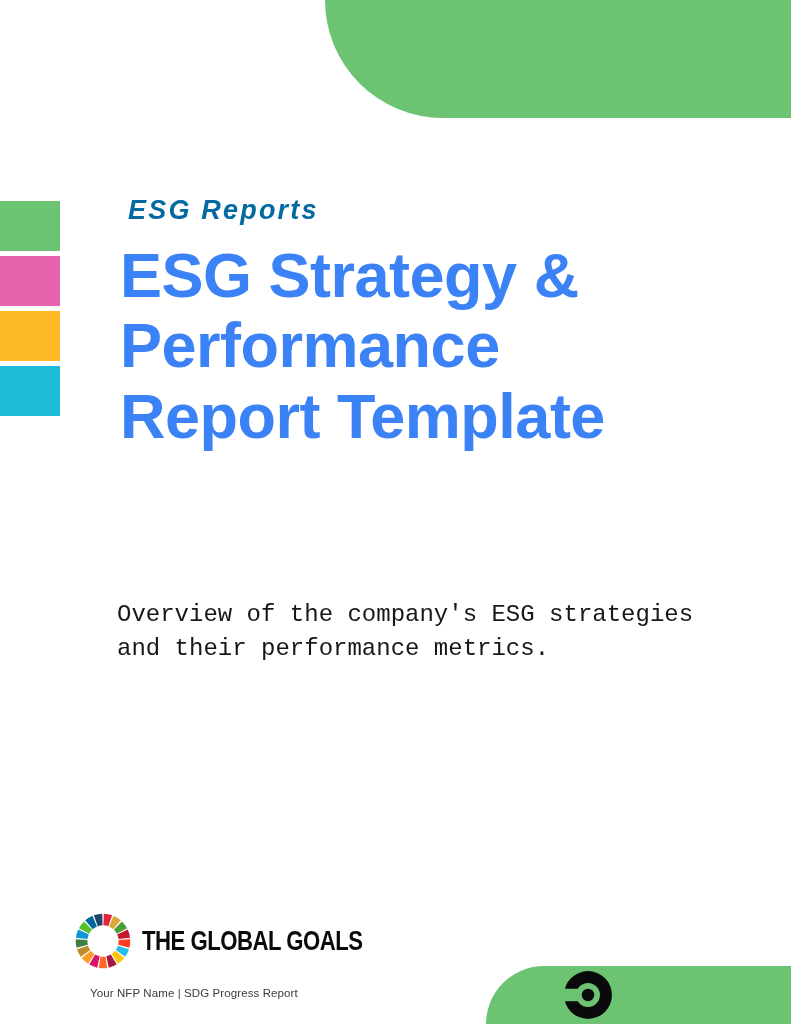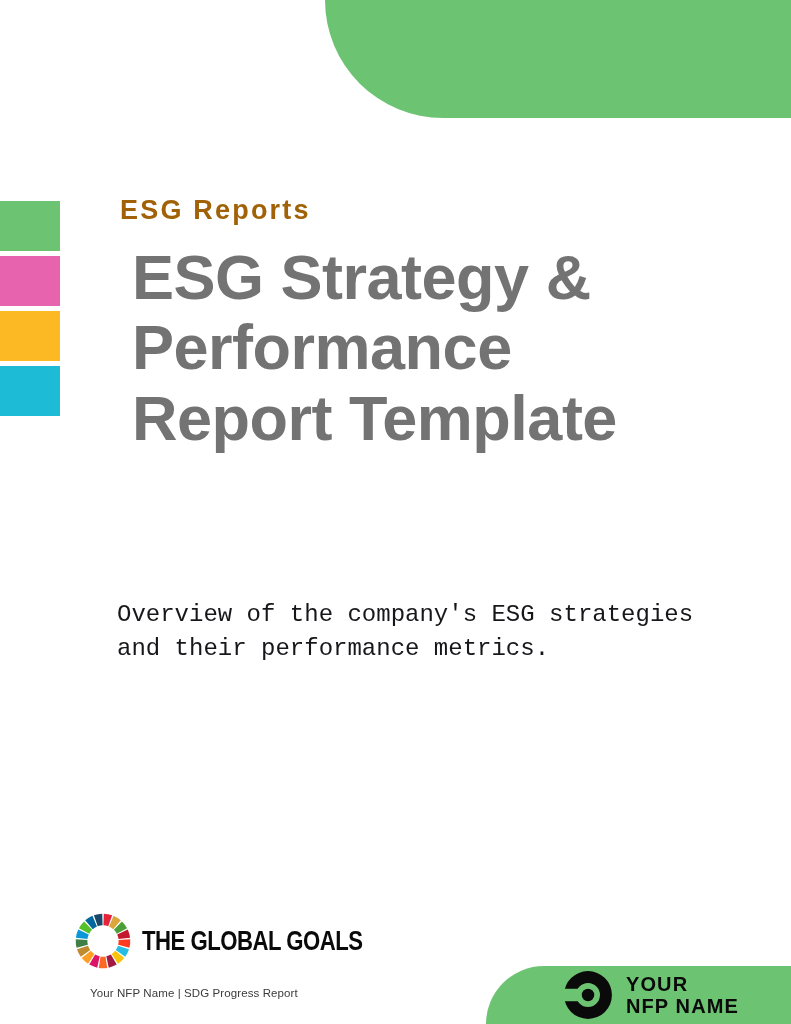--- a/index.html
+++ b/index.html
@@ -53,31 +53,32 @@
   .content {
     position: absolute;
     left: 116px;
     top: 196px;
     width: 600px;
   }
   .eyebrow {
     font-size: 27px;
     font-weight: 700;
     letter-spacing: 2.2px;
-    color: #a16207;
-    margin: 0 0 14px 4px;
+    color: #0369a1;
+    margin: 0 0 14px 12px;
     line-height: 1.1;
+    font-style: italic;
   }
   .title {
     font-size: 63px;
     font-weight: 800;
-    color: #737373;
+    color: #3b82f6;
     line-height: 1.12;
     letter-spacing: -0.5px;
-    margin: 16px;
+    margin: 4px;
     max-width: 600px;
   }
 
   .subtitle {
     position: absolute;
     left: 117px;
     top: 598px;
     width: 590px;
     font-family: Liberation Mono, monospace;
     font-size: 24px;
@@ -191,15 +192,13 @@
 </div>
 <div class="goals-caption">Your NFP Name | SDG Progress Report</div>
 
 <div class="nfp-badge">
   <svg class="nfp-mark" viewBox="0 0 100 100">
     <path d="M50 4 A46 46 0 1 1 50 96 A46 46 0 1 1 50 4 Z
              M50 27 A23 23 0 1 0 50 73 A23 23 0 1 0 50 27 Z" fill="#0a0a0a" fill-rule="evenodd"></path>
     <rect x="0" y="38" width="52" height="24" fill="#6CC472"></rect>
     <circle cx="50" cy="50" r="12" fill="#0a0a0a"></circle>
   </svg>
-  <div class="nfp-name">YOUR
-NFP NAME</div>
 </div>
 
 </body></html>

